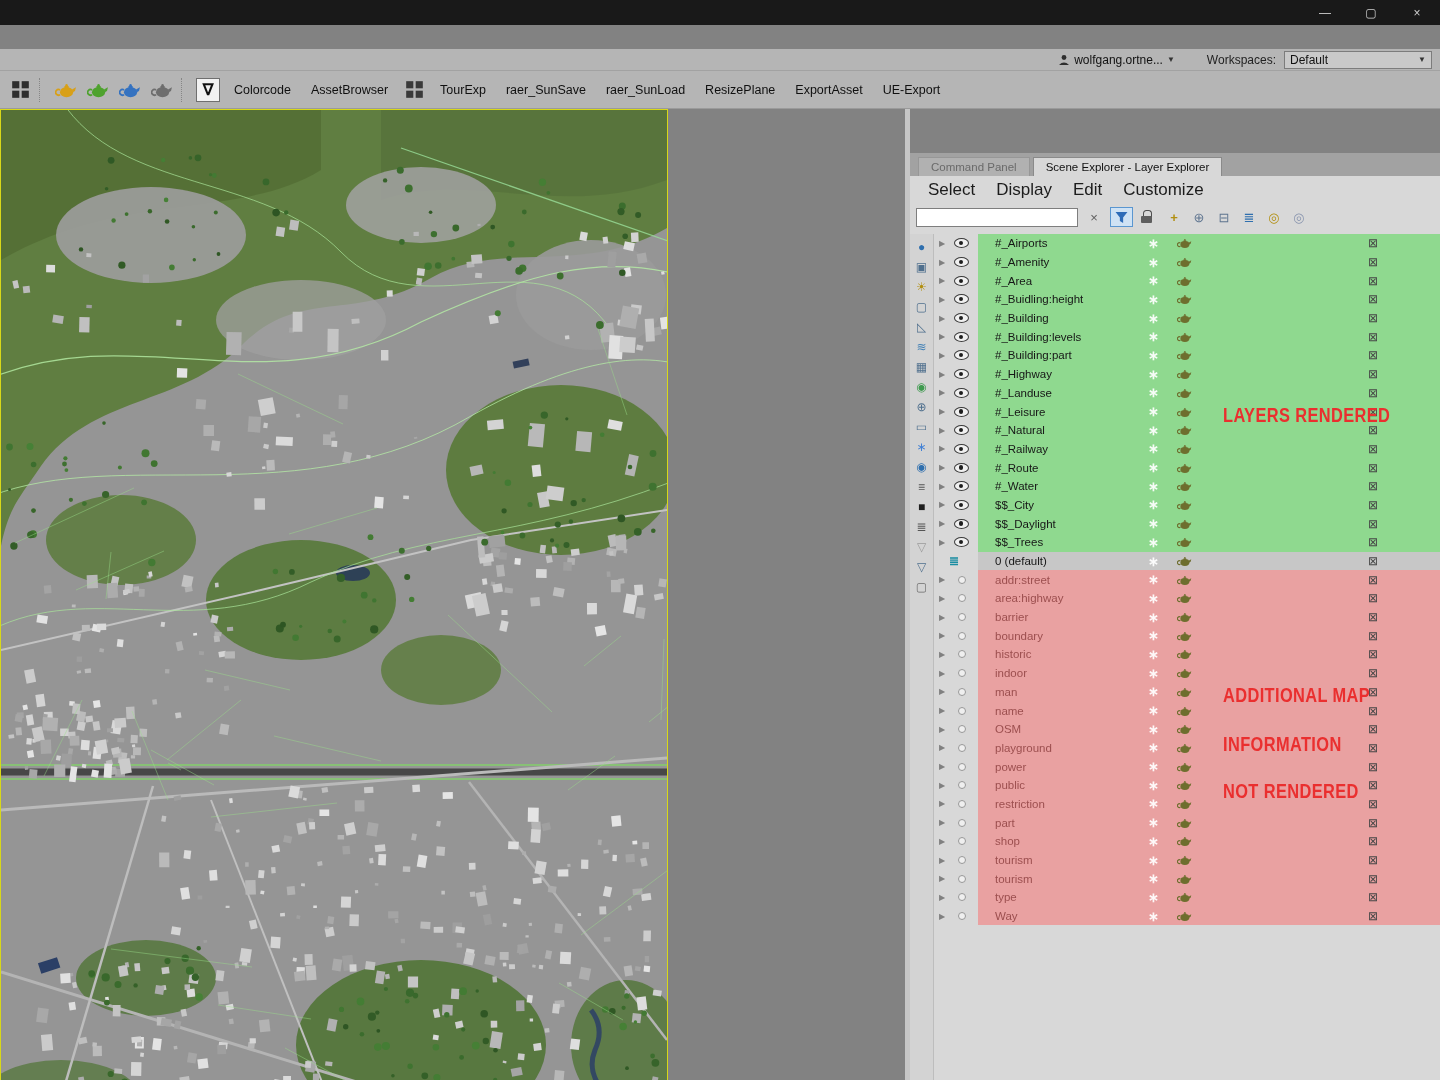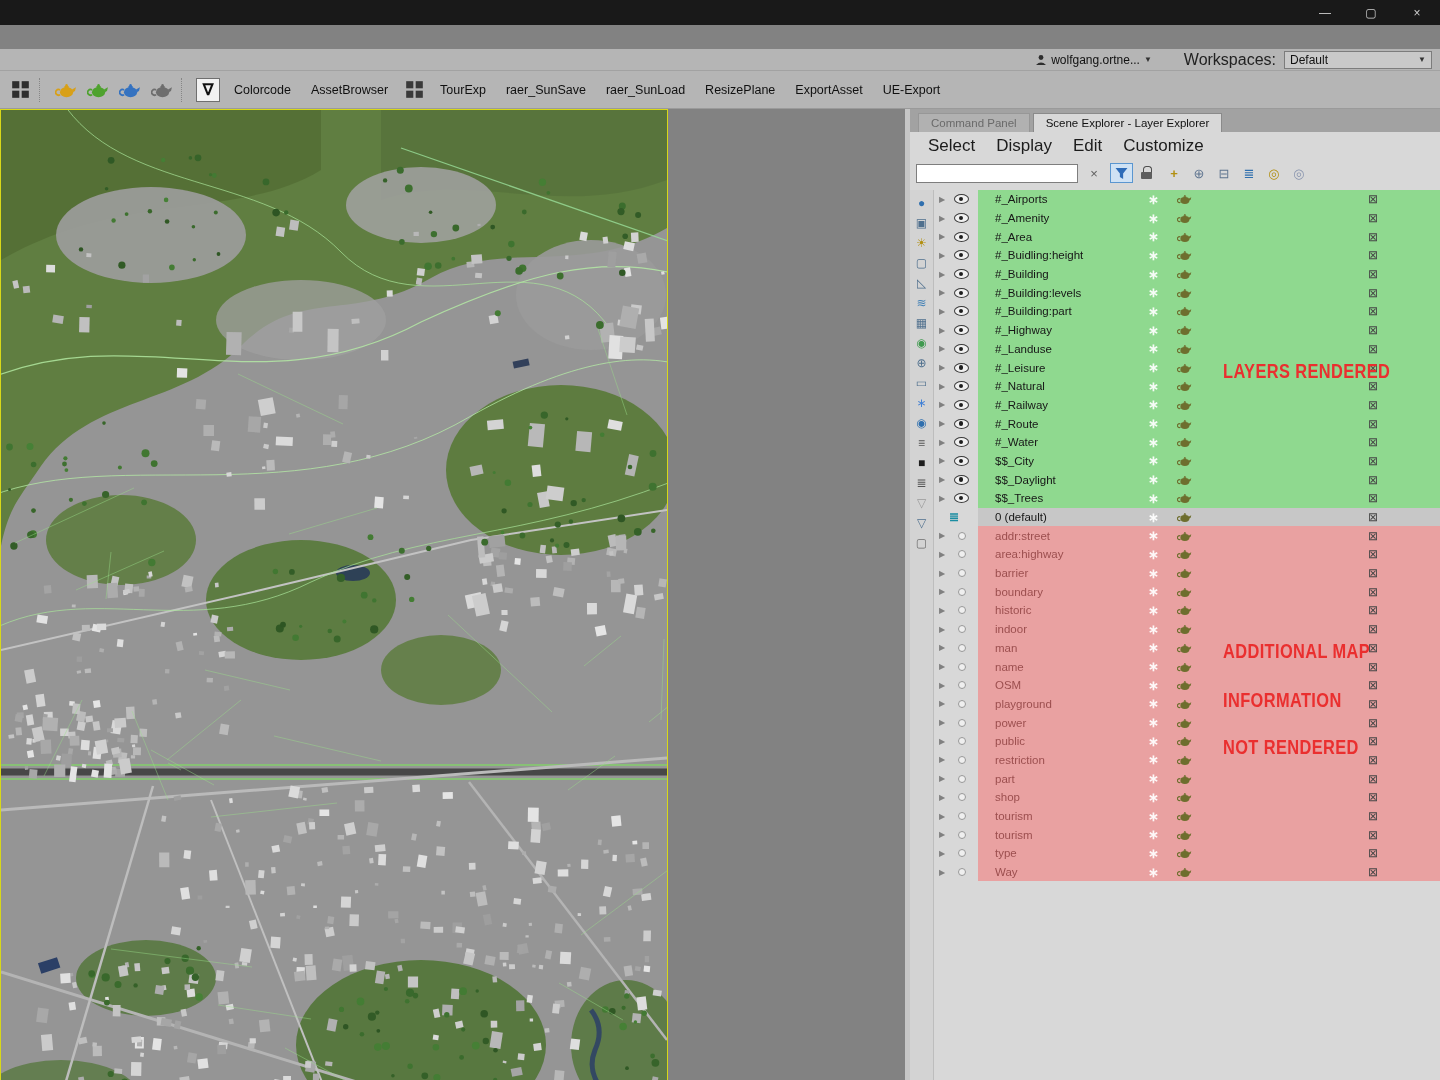--- a/index.html
+++ b/index.html
@@ -7,40 +7,40 @@
   .app { width:1440px; height:1080px; display:flex; flex-direction:column; }
 
   
   .titlebar { height:25px; background:#191919; display:flex; justify-content:flex-end; align-items:stretch; flex:0 0 auto; }
   .winbtn { width:46px; display:flex; align-items:center; justify-content:center; color:#cfcfcf; font-size:12px; cursor:pointer; }
 
   
   .userbar { height:22px; background:#b5b5b5; border-bottom:1px solid #a2a2a2; display:flex; align-items:center; justify-content:flex-end; gap:8px; padding-right:8px; flex:0 0 auto;margin-top:24px; }
   .user-chip { display:flex; align-items:center; gap:4px; font-size:12px; color:#111; cursor:pointer; }
   .caret { font-size:8px; color:#333; }
-  .ws-label { font-size:16px; color:#222; margin-left:24px; }
+  .ws-label { font-size:12px; color:#222; margin-left:24px; }
   .ws-select { width:148px; height:18px; background:#c9c9c9; border:1px solid #7c7c7c; display:flex; align-items:center; justify-content:space-between; padding:0 5px; font-size:12px; color:#111; cursor:pointer; }
 
   
   .toolbar { height:38px; background:#b5b5b5; border-bottom:1px solid #9a9a9a; display:flex; align-items:center; padding-left:4px; flex:0 0 auto; }
   .ticonbtn { width:32px; height:30px; display:flex; align-items:center; justify-content:center; font-size:16px; cursor:pointer; }
   .ticonbtn.boxed { width:24px; height:24px; background:#f2f2f2; border:1px solid #6f6f6f; margin:0 4px; font-weight:bold; }
   .tpsvg { width:22px; height:18px; }
   .gsvg  { width:19px; height:19px; }
   .tsep { width:8px; height:24px; border-left:1px dotted #868686; margin:0 3px; }
   .tbtn { font-size:12.5px; color:#101010; padding:0 10px; height:28px; line-height:28px; cursor:pointer; white-space:nowrap; }
 
   
   .main { flex:1; display:flex; min-height:0; }
   .viewport-area { width:910px; position:relative; background:#828282; border-right:5px solid #c6c6c6; flex:0 0 auto; }
   .view3d { position:absolute; left:0; top:0; width:668px; height:995px; border:1px solid #d8d818; }
   .view3d svg { display:block; }
 
   
-  .panel { width:525px; background:#d8d8d8; position:relative; display:flex; flex-direction:column; flex:1; }
+  .panel { width:525px; background:#d8d8d8; position:relative; display:flex; flex-direction:column; flex:1;margin-top:44px; }
   .tabstrip { height:23px; background:#a2a2a2; display:flex; align-items:flex-end; padding-left:8px; gap:3px; flex:0 0 auto; }
   .tab { padding:3px 12px 3px; font-size:11.5px; white-space:nowrap; cursor:pointer; }
   .tab.inactive { background:#b1b1b1; color:#6a6a6a; border:1px solid #979797; border-bottom:none; }
   .tab.active { background:#d8d8d8; color:#111; border:1px solid #8a8a8a; border-bottom:none; }
 
   .panel-menu { height:27px; display:flex; align-items:center; gap:21px; padding-left:18px; font-size:17px; color:#1c1c1c; background:#d8d8d8; flex:0 0 auto; }
   .pmitem { cursor:pointer; }
 
   .search-row { height:31px; display:flex; align-items:center; gap:7px; padding:2px 4px 5px 6px; flex:0 0 auto; }
   .search-input { width:162px; height:19px; border:1px solid #7e7e7e; background:#ffffff; font-size:12px; padding:0 4px; font-family:"Liberation Sans",sans-serif; }

